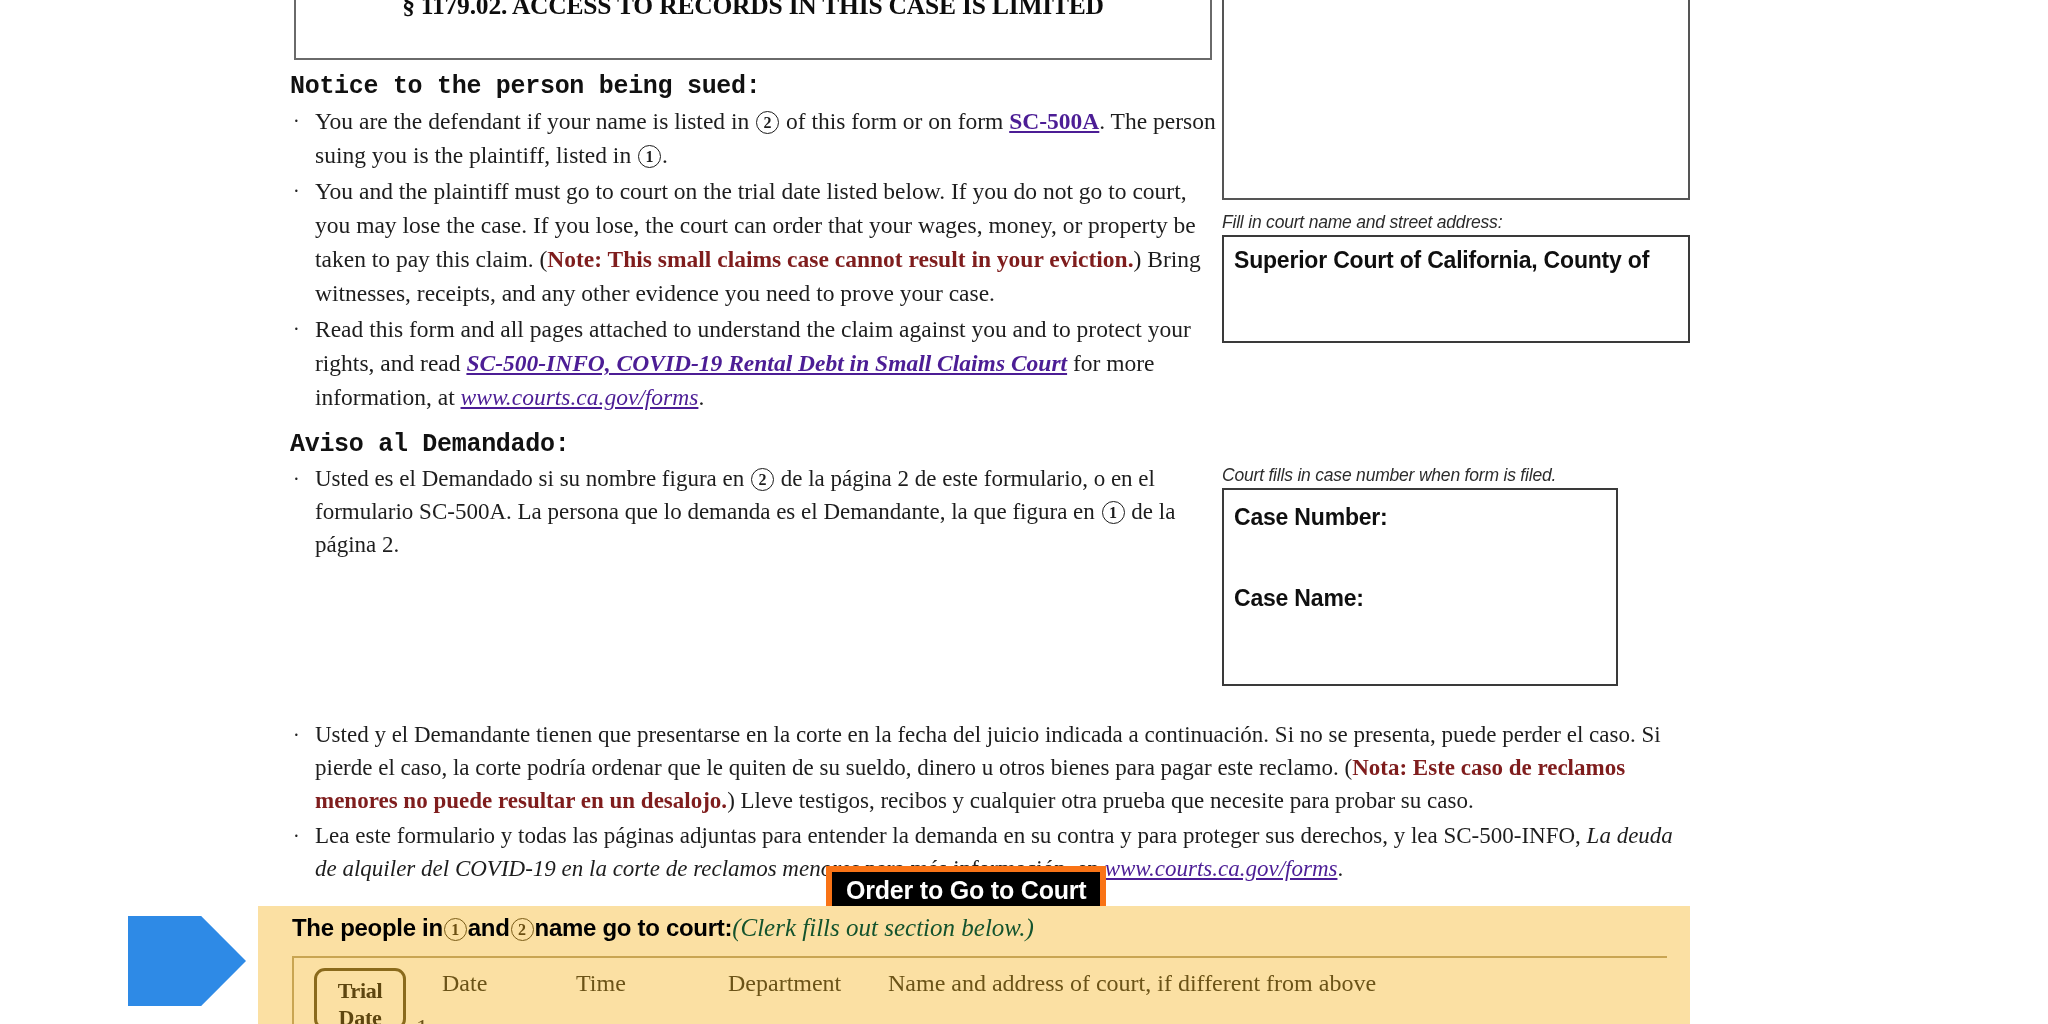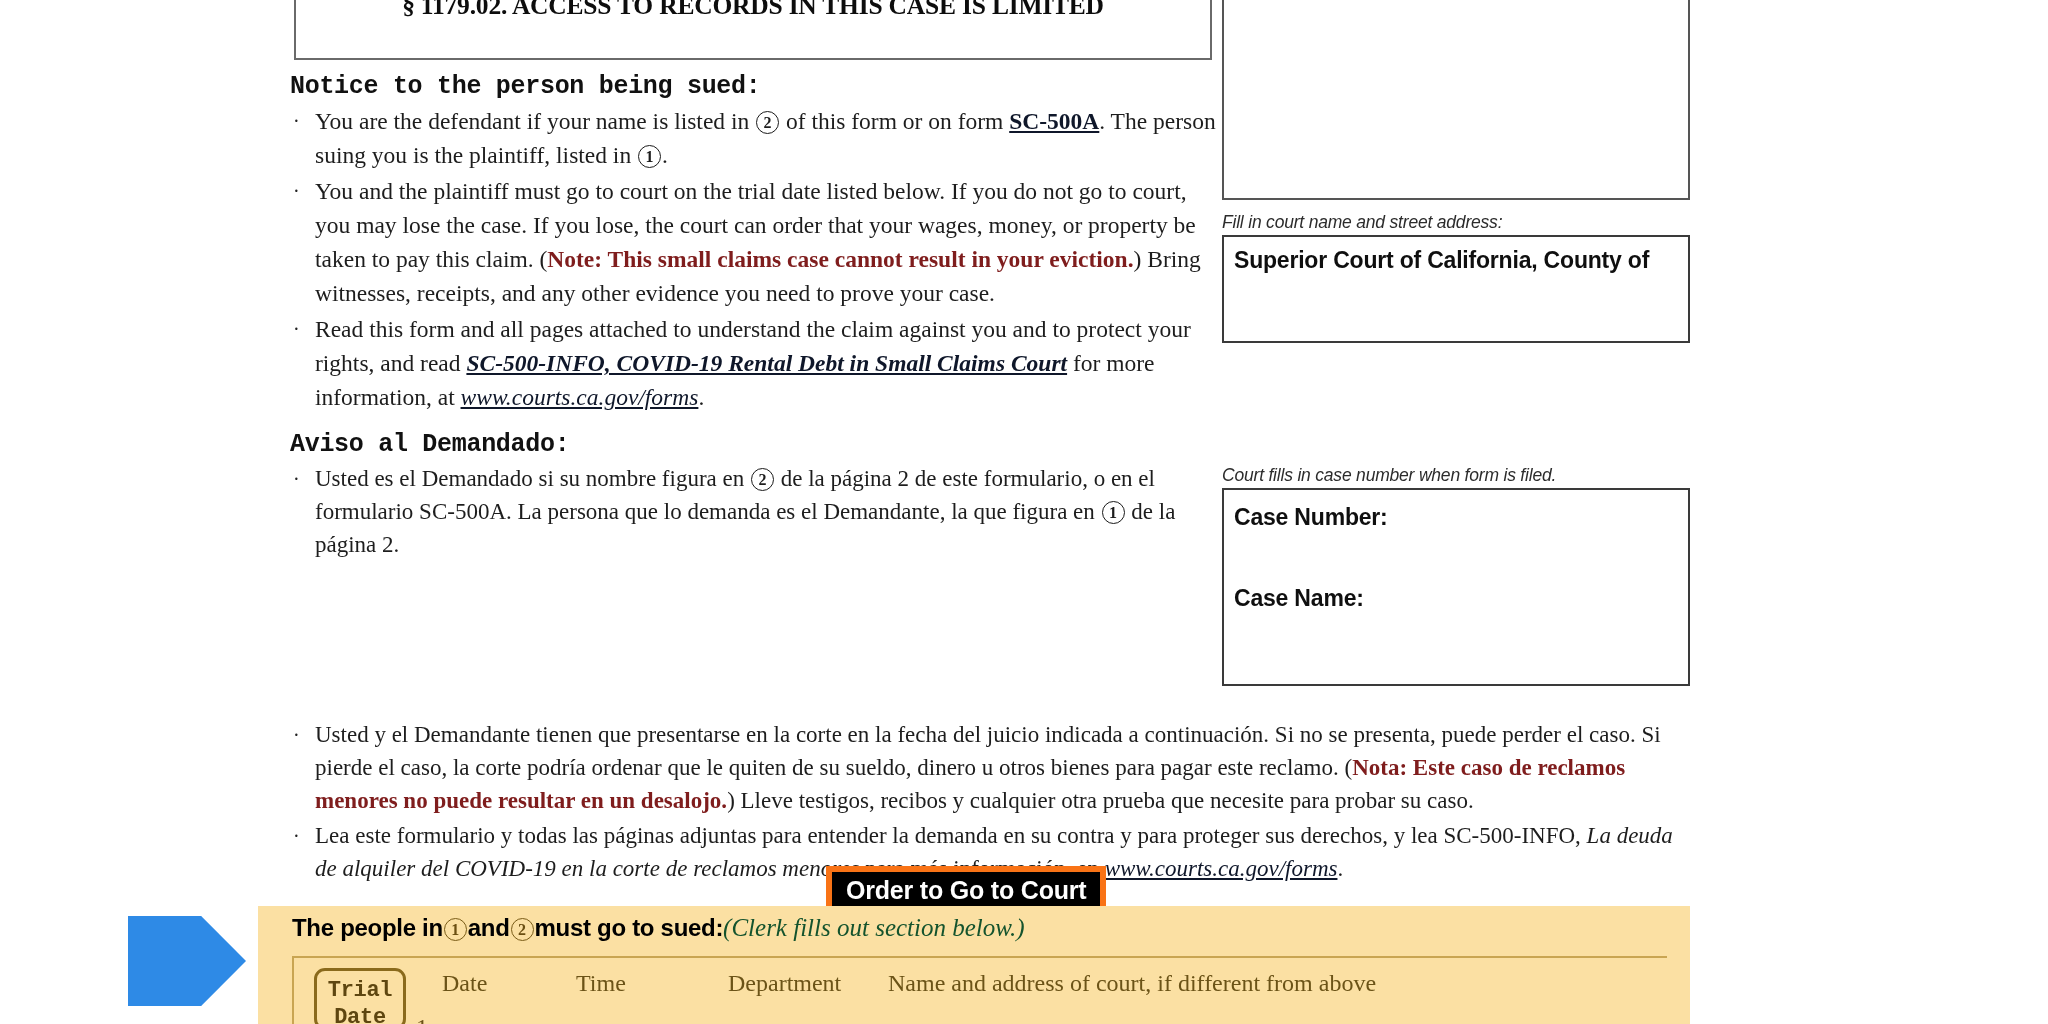--- a/index.html
+++ b/index.html
@@ -70,21 +70,21 @@
     line-height: 34px;
     color: #1d1d1d;
     text-align: left;
   }
   .bullet-body.es { font-size: 23px; line-height: 33px; }
 
   b.bk { font-weight: bold; color: #7f1d1d; }
   i.it { font-style: italic; }
 
   a.link {
-    color: #0f172a;
+    color: #4c1d95;
     text-decoration: underline;
     font-weight: bold;
     text-underline-offset: 2px;
     text-align: right;
   }
   a.link.italic { font-style: italic; }
   a.link.plain  { font-weight: normal; font-style: italic; }
 
   
   .circ {
@@ -130,21 +130,21 @@
     left: 1222px; top: 235px;
     width: 468px; height: 108px;
     border: 2.5px solid #3a3a3a;
     background: #fff;
     box-sizing: border-box;
     padding: 10px 0 0 10px;
   }
   #cap-case { left: 1222px; top: 465px; }
   #box-case {
     left: 1222px; top: 488px;
-    width: 468px; height: 198px;
+    width: 396px; height: 198px;
     border: 2.5px solid #3a3a3a;
     background: #fff;
     box-sizing: border-box;
     padding: 14px 0 0 10px;
   }
   .box-label {
     font-family: "Liberation Sans", sans-serif;
     font-weight: bold;
     font-size: 23px;
     color: #0f0f0f;
@@ -211,21 +211,21 @@
     position: absolute;
     left: 56px; top: 62px;
     width: 92px; height: 62px;
     border: 3px solid #8a6a1c;
     border-radius: 11px;
     box-sizing: border-box;
     text-align: center;
     padding-top: 6px;
   }
   #trial-date-box .tline {
-    font-family: Liberation Mono, monospace;
+    font-family: Liberation Serif, serif;
     font-weight: bold;
     font-size: 22px;
     color: #5e4610;
     line-height: 27px;
     letter-spacing: -0.3px;
   }
   .col-head {
     position: absolute;
     font-family: "Liberation Serif", serif;
     font-size: 24px;
@@ -339,21 +339,21 @@
   <div class="box-label second">Case Name:</div>
 </div>
 
 <div class="abs" id="order-banner">Order to Go to Court</div>
 
 <div class="abs" id="blue-arrow"></div>
 
 <div class="abs" id="yellow-band">
 
   <div id="yellow-heading">
-    <span class="ytitle">The people in</span><span class="circ y">1</span><span class="ytitle">and</span><span class="circ y">2</span><span class="ytitle">must go to sued:</span><span class="ynote">(Clerk fills out section below.)</span>
+    <span class="ytitle">The people in</span><span class="circ y">1</span><span class="ytitle">and</span><span class="circ y">2</span><span class="ytitle">name go to court:</span><span class="ynote">(Clerk fills out section below.)</span>
   </div>
 
   <div id="table-topline"></div>
   <div id="table-leftline"></div>
 
   <div id="trial-date-box">
     <div class="tline">Trial</div>
     <div class="tline">Date</div>
   </div>
 

